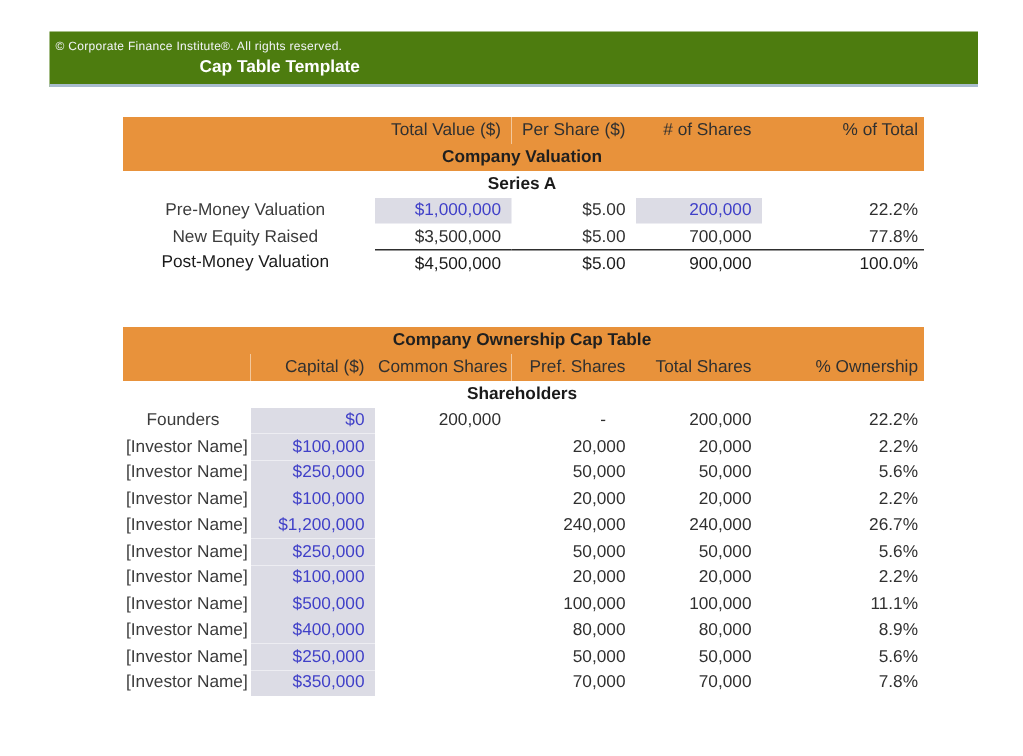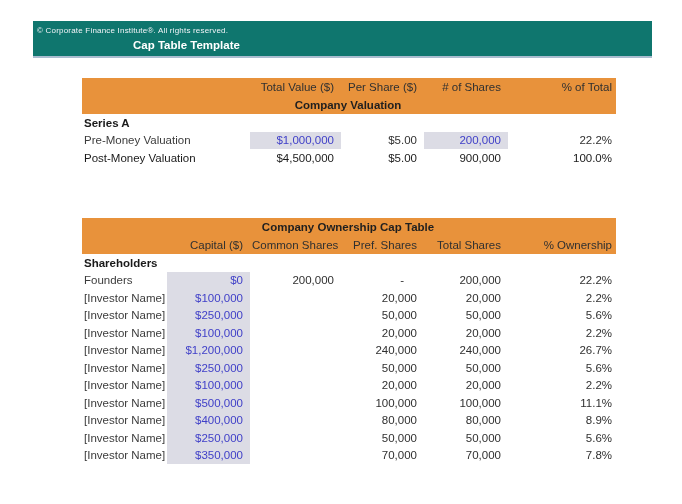--- a/index.html
+++ b/index.html
@@ -4,41 +4,41 @@
 <style>
   html,body{margin:0;padding:0;}
   body{
     width:682px;height:504px;background:#ffffff;position:relative;
     font-family:"Liberation Sans","DejaVu Sans",sans-serif;
     -webkit-font-smoothing:antialiased;
   }
   
   .topbar{
     position:absolute;left:33px;top:21px;width:619px;height:37px;
-    background:#0f766e;border-bottom:2px solid #a9bccf;color:#ffffff;
+    background:#4d7c0f;border-bottom:2px solid #a9bccf;color:#ffffff;
     box-sizing:border-box;
   }
   .copyright{font-size:8px;letter-spacing:.2px;padding:5px 0 0 4px;color:#f2f4f8;}
   .apptitle{font-size:11.5px;font-weight:bold;padding:4px 0 0 52px;margin-left:48px;}
 
   
   table{
     border-collapse:collapse;table-layout:fixed;position:absolute;left:82px;
     width:534px;font-size:11.5px;color:#3c3c3c;
   }
   #t1{top:78px;}
   #t2{top:218px;}
   tr{height:17.5px;}
   td{padding:0 7px 0 2px;white-space:nowrap;overflow:hidden;vertical-align:middle;}
   td:first-child{padding-left:2px;}
   td:last-child{padding-right:4px;}
   tr.orange{height:18px;background:#e8923b;color:#2b2b2b;}
   .title-cell{text-align:center;font-weight:bold;color:#1f1f1f;}
   .num{text-align:right;color:#303030;}
-  .lbl{text-align:left;}
+  .lbl{text-align:center;}
   .section td{font-weight:bold;color:#1a1a1a;}
   .input{background:#dcdce5;color:#4040c8;}
   .bold td{font-weight:normal;color:#1a1a1a;}
   .ul{border-bottom:1px solid #2e2e2e;}
   .total-line{border-top:2px solid #9b9b9b;}
   .dash{padding-right:20px;}
 </style>
 </head>
 <body>
 
@@ -70,20 +70,27 @@
       <td colspan="5" class="lbl">Series A</td>
     </tr>
   </tbody>
   <tbody id="t1-body">
       <tr>
         <td class="lbl">Pre-Money Valuation</td>
         <td class="num input">$1,000,000</td>
         <td class="num">$5.00</td>
         <td class="num input">200,000</td>
         <td class="num">22.2%</td>
+      </tr>
+      <tr>
+        <td class="lbl">New Equity Raised</td>
+        <td class="num ul">$3,500,000</td>
+        <td class="num ul">$5.00</td>
+        <td class="num ul">700,000</td>
+        <td class="num ul">77.8%</td>
       </tr>
       <tr class="bold">
         <td class="lbl">Post-Money Valuation</td>
         <td class="num">$4,500,000</td>
         <td class="num">$5.00</td>
         <td class="num">900,000</td>
         <td class="num">100.0%</td>
       </tr>
     </tbody>
 </table>

